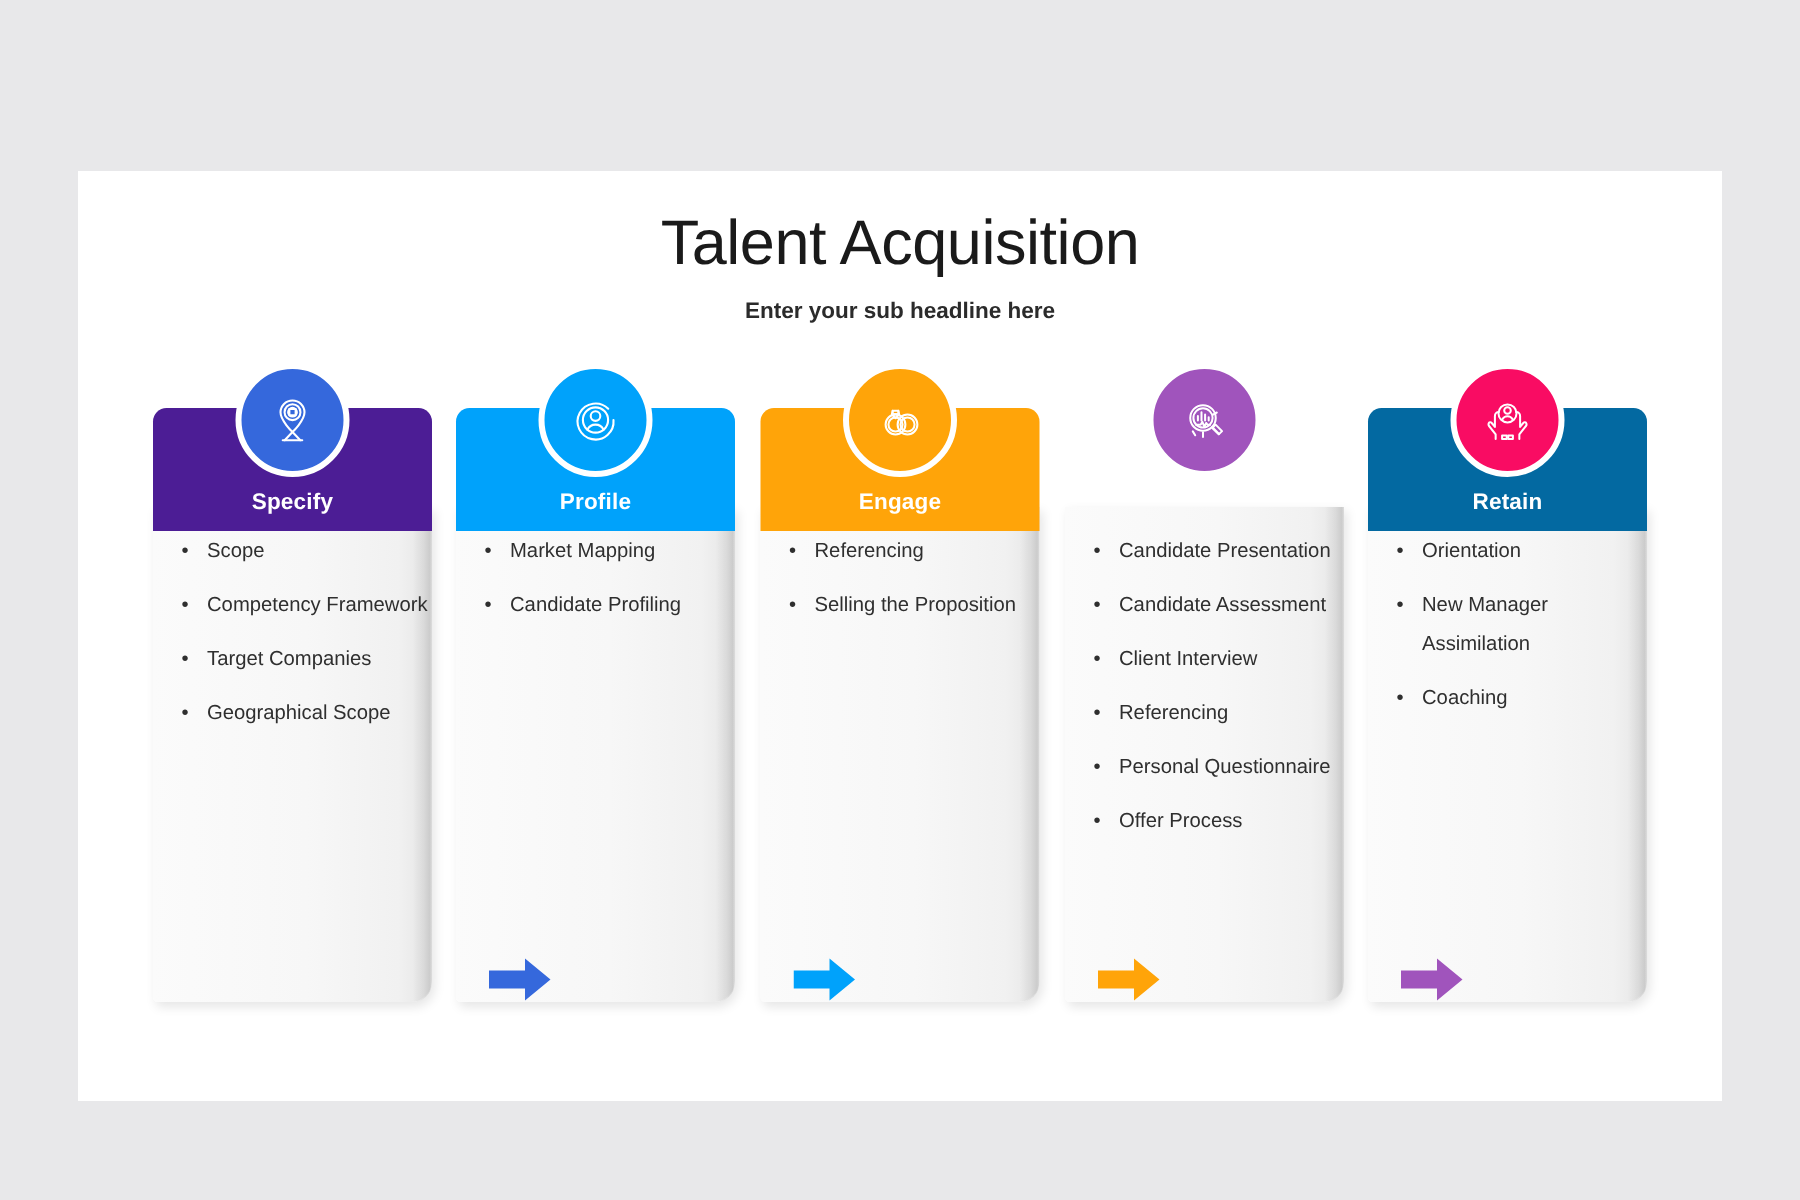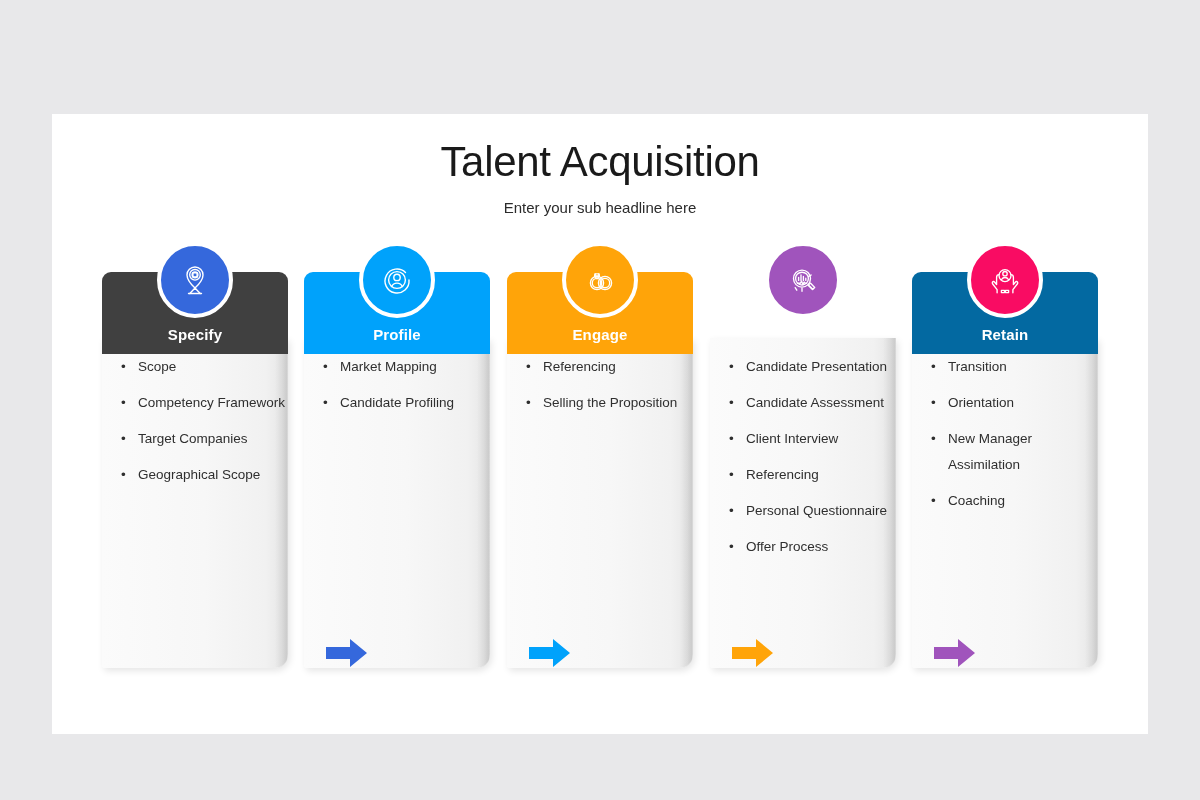--- a/index.html
+++ b/index.html
@@ -41,21 +41,21 @@
   .title {
     font-size: 42px;
     font-weight: 400;
     color: #1a1a1a;
     letter-spacing: -0.3px;
     line-height: 1.12;
   }
   .subtitle {
     margin-top: 14px;
     font-size: 15px;
-    font-weight: 400;
+    font-weight: 700;
     color: #2b2b2b;
   }
 
   
   .diagram {
     position: absolute;
     left: 50px;
     top: 128px;
     width: 997px;
     height: 450px;
@@ -189,21 +189,21 @@
   <div class="heading">
     <div class="title">Talent Acquisition</div>
     <div class="subtitle">Enter your sub headline here</div>
   </div>
 
   <div class="diagram">
 
     <div class="column col-0">
       <div class="sheet"></div>
 
-      <div class="tab" style="background:#404040">
+      <div class="tab" style="background:#4c1d95">
         <span class="tab-label">Specify</span>
       </div>
 
       <div class="badge" style="background:#3568dc">
         <svg width="40" height="40" viewBox="0 0 40 40" fill="none" stroke="#ffffff" stroke-width="1.4" stroke-linecap="round" stroke-linejoin="round">
           <path d="M20 7c-4.4 0-8 3.5-8 7.9 0 5.5 8 13.1 8 13.1s8-7.6 8-13.1C28 10.5 24.4 7 20 7z"></path>
           <circle cx="20" cy="14.8" r="5.3"></circle>
           <circle cx="20" cy="14.8" r="2.9"></circle>
           <rect x="17.9" y="12.7" width="4.2" height="4.2"></rect>
           <path d="M13.5 33.5h13"></path>
@@ -305,21 +305,20 @@
           <circle cx="20" cy="13.7" r="2.2"></circle>
           <path d="M16.6 19.5a3.9 3.9 0 0 1 6.8 0"></path>
           <path d="M14.2 14.6c-1.5 0-2.6 1.2-2.6 2.7v7.3l-2.1-2.6c-.6-.8-1.8-.6-2.1.3-.2.6-.1 1.2.3 1.7l4.4 5.6v3.1"></path>
           <path d="M25.8 14.6c1.5 0 2.6 1.2 2.6 2.7v7.3l2.1-2.6c.6-.8 1.8-.6 2.1.3.2.6.1 1.2-.3 1.7l-4.4 5.6v3.1"></path>
           <rect x="16.4" y="30.3" width="3.1" height="2.3"></rect>
           <rect x="20.5" y="30.3" width="3.1" height="2.3"></rect>
         </svg>
       </div>
 
       <div class="bullets">
-        <div class="bullet">Transition</div>
         <div class="bullet">Orientation</div>
         <div class="bullet">New Manager Assimilation</div>
         <div class="bullet">Coaching</div>
       </div>
     </div>
 
     <div class="arrow arrow-0">
       <svg width="42" height="30" viewBox="0 0 42 30">
         <path d="M0 9 H24 V1 L41 15 L24 29 V21 H0 Z" fill="#3568dc"></path>
       </svg>

